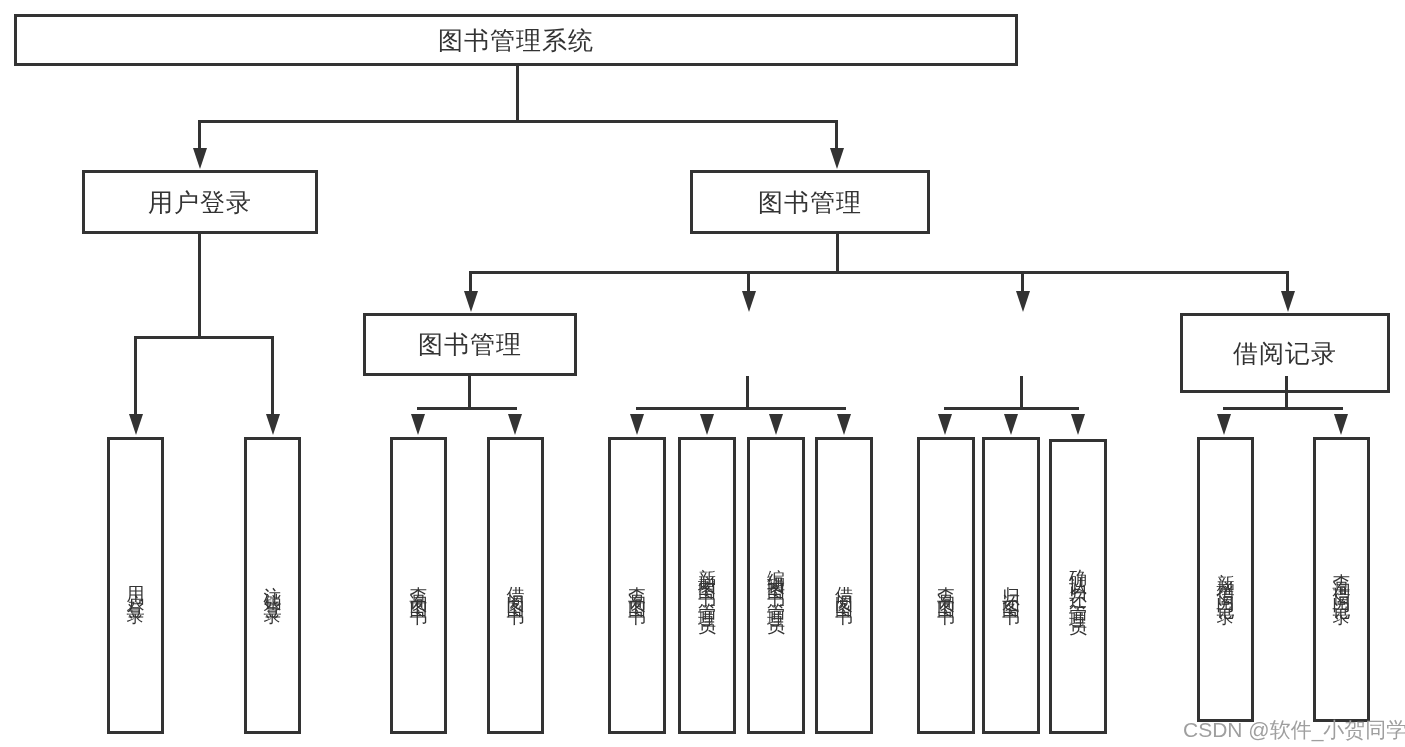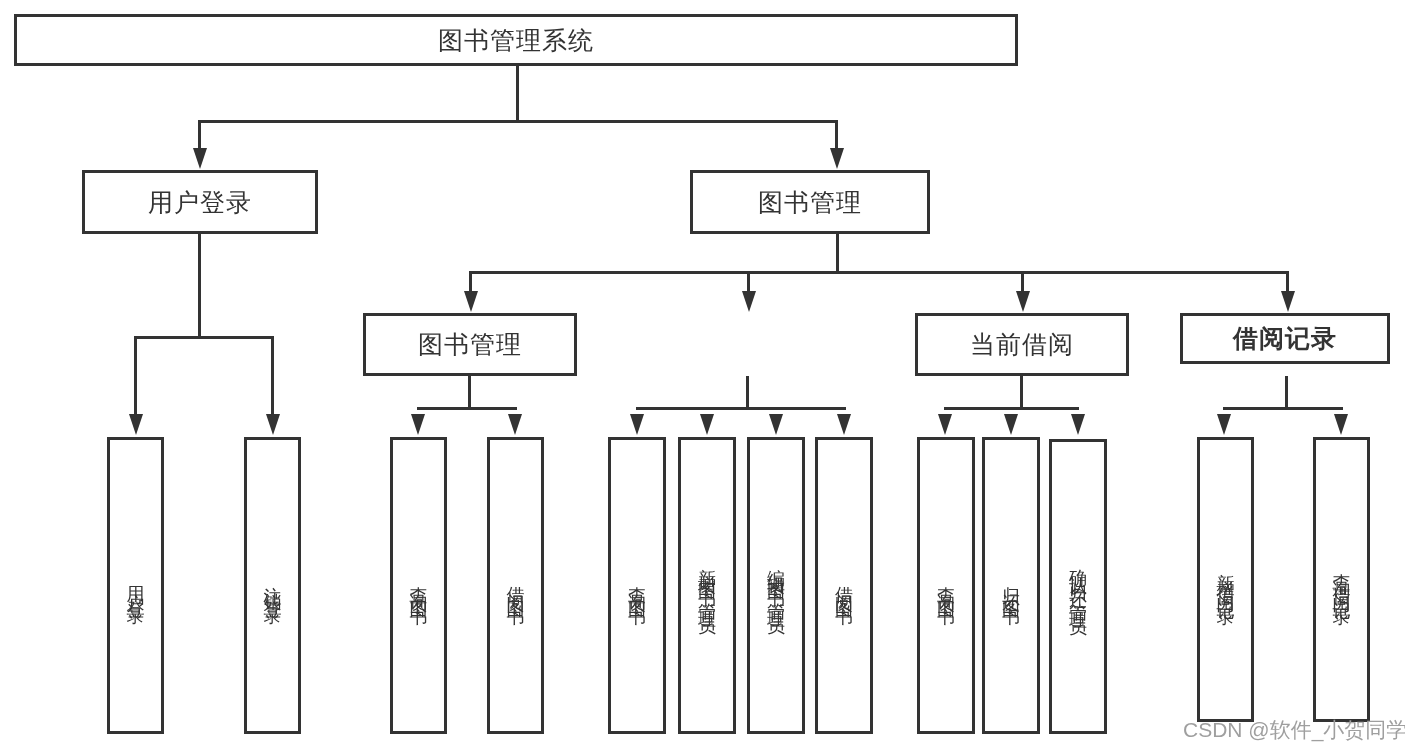--- a/index.html
+++ b/index.html
@@ -102,24 +102,21 @@
   <div class="line" style="left:747px; top:271px; width:3px; height:22px;"></div>
   <div class="arrow" style="left:742px; top:291px;"></div>
   <div class="line" style="left:1021px; top:271px; width:3px; height:22px;"></div>
   <div class="arrow" style="left:1016px; top:291px;"></div>
   <div class="line" style="left:1286px; top:271px; width:3px; height:22px;"></div>
   <div class="arrow" style="left:1281px; top:291px;"></div>
 
   <div class="box h" style="left:363px; top:313px; width:214px; height:63px;">
     <span>图书管理</span>
   </div>
-  <div class="box h" style="left:915px; top:313px; width:214px; height:63px;">
-    <span>当前借阅</span>
-  </div>
-  <div class="box h" style="left:1180px; top:313px; width:210px; height:51px;font-weight:bold;">
+  <div class="box h" style="left:1180px; top:313px; width:210px; height:80px;">
     <span>借阅记录</span>
   </div>
 
   <div class="line" style="left:468px; top:376px; width:3px; height:31px;"></div>
   <div class="line" style="left:417px; top:407px; width:100px; height:3px;"></div>
   <div class="arrow" style="left:411px; top:414px;"></div>
   <div class="arrow" style="left:508px; top:414px;"></div>
 
   <div class="box v" style="left:390px; top:437px; width:57px; height:297px;">
     <span class="vtext">查询图书</span>

